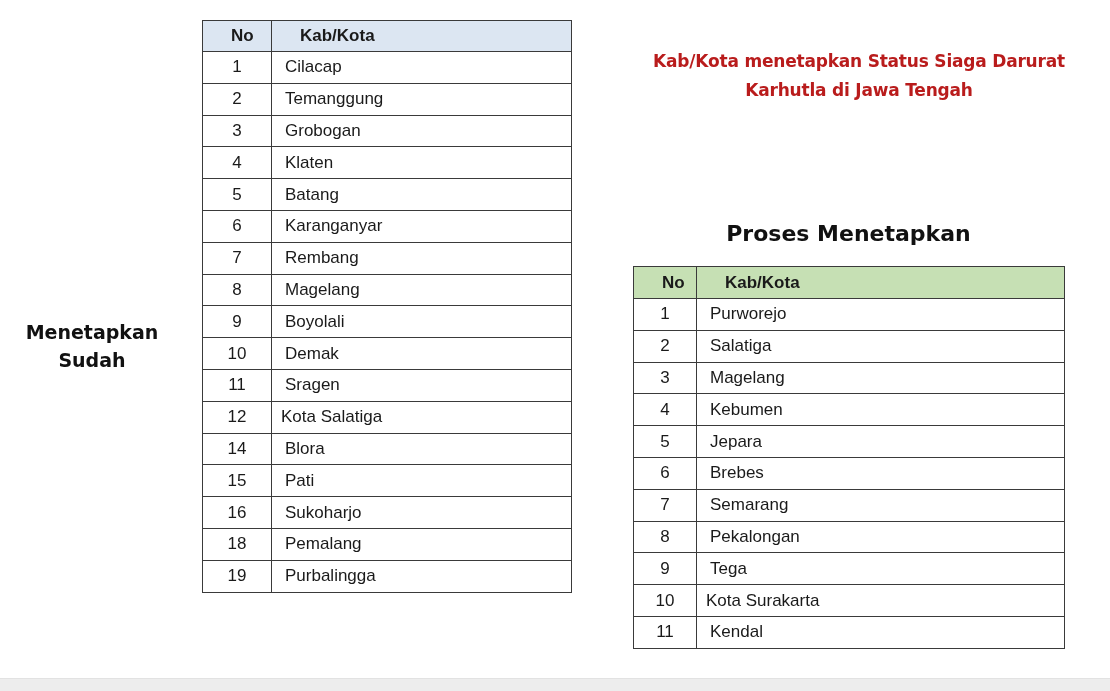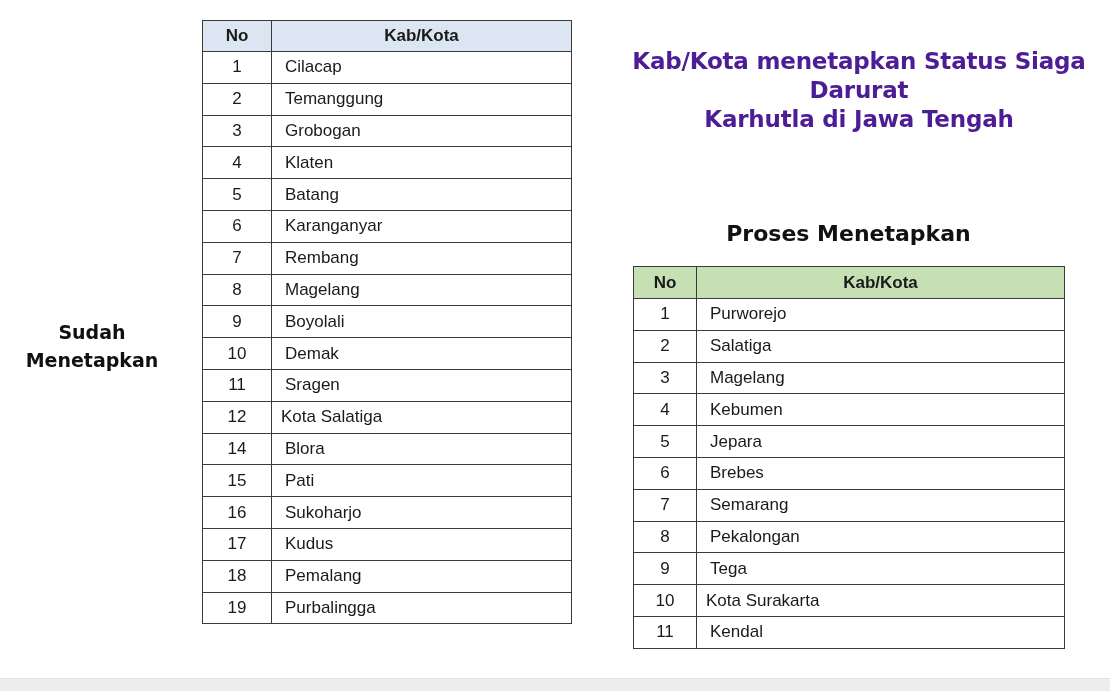--- a/index.html
+++ b/index.html
@@ -36,21 +36,22 @@
       table-layout: fixed;
     }
     table.kab th, table.kab td {
       border: 1.5px solid #3a3a3a;
       padding: 0;
       box-sizing: border-box;
     }
     table.kab th {
       font-weight: bold;
       font-size: 17px;
-      text-align: center;
+      text-align: left;
+      padding-left: 28px;
     }
     table.kab td.no {
       text-align: center;
     }
     table.kab td.name {
       text-align: left;
       padding-left: 13px;
     }
     table.kab td.name.tight {
       padding-left: 9px;
@@ -77,23 +78,23 @@
     #table-proses td { height: 31.8px; }
 
     .main-title {
       position: absolute;
       left: 620px;
       top: 47px;
       width: 478px;
       text-align: center;
       font-family: "DejaVu Sans", sans-serif;
       font-weight: bold;
-      font-size: 23px;
+      font-size: 17px;
       line-height: 29px;
-      color: #4c1d95;
+      color: #b91c1c;
       letter-spacing: -0.2px;
     }
     .section-label-proses {
       position: absolute;
       left: 633px;
       top: 221px;
       width: 431px;
       text-align: center;
       font-family: "DejaVu Sans", sans-serif;
       font-weight: bold;
@@ -113,22 +114,22 @@
       color: #111111;
     }
     .section-label-sudah span { display: block; }
   </style>
 </head>
 <body>
 
 <div class="slide">
 
   <div class="section-label-sudah">
+    <span>Menetapkan</span>
     <span>Sudah</span>
-    <span>Menetapkan</span>
   </div>
 
   <table class="kab" id="table-sudah">
     <colgroup>
         <col class="c-no">
         <col class="c-name">
       </colgroup>
     <thead>
       <tr>
         <th>No</th>
@@ -190,24 +191,20 @@
         </tr>
         <tr>
           <td class="no">15</td>
           <td class="name">Pati</td>
         </tr>
         <tr>
           <td class="no">16</td>
           <td class="name">Sukoharjo</td>
         </tr>
         <tr>
-          <td class="no">17</td>
-          <td class="name">Kudus</td>
-        </tr>
-        <tr>
           <td class="no">18</td>
           <td class="name">Pemalang</td>
         </tr>
         <tr>
           <td class="no">19</td>
           <td class="name">Purbalingga</td>
         </tr>
       </tbody>
   </table>
 

